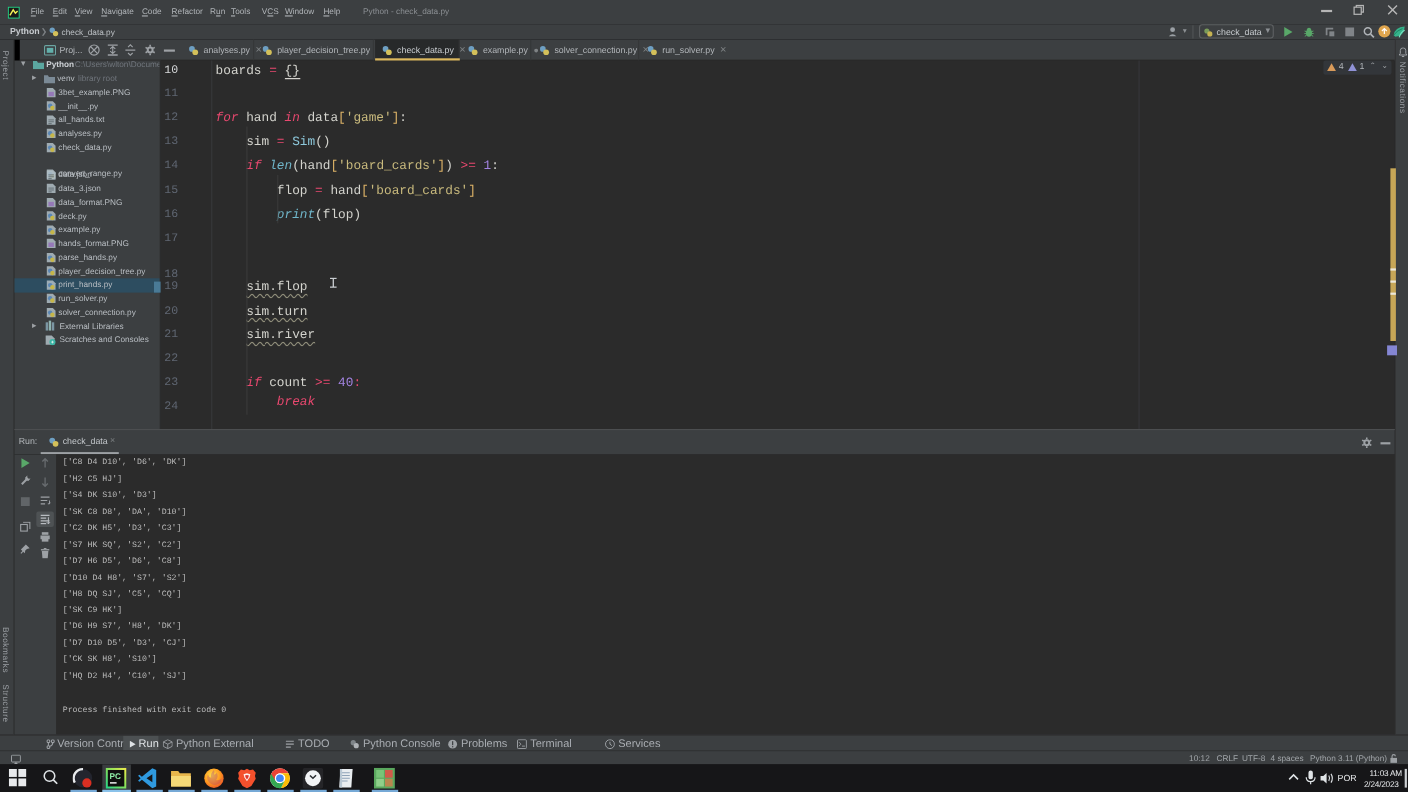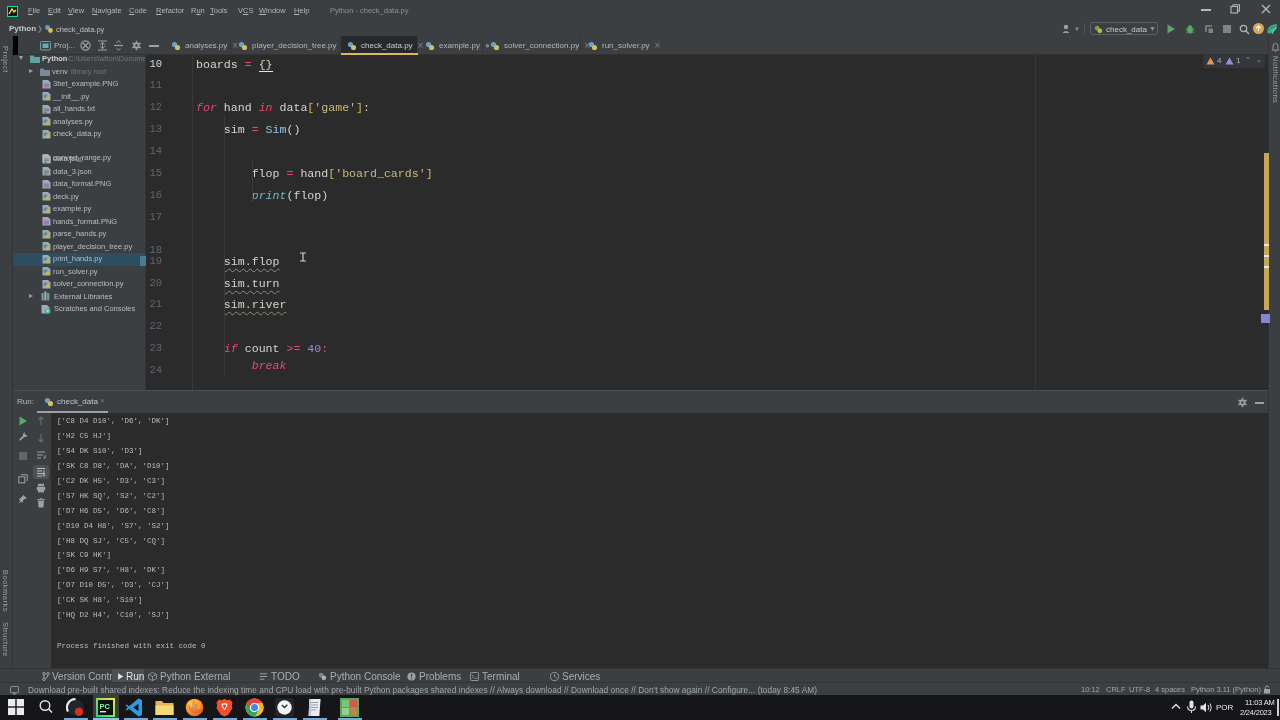--- a/index.html
+++ b/index.html
@@ -380,20 +380,21 @@
 
   <div id="editor" class="abs">
     <div class="lnum" style="top:1.5px;color:#d6d8da">10</div>
     <div class="cline" style="top:1.5px"><span>boards </span><span class="op">= </span><span style="border-bottom:1px solid #e8e6e0">{}</span></div>
     <div class="lnum" style="top:23.4px">11</div>
     <div class="lnum" style="top:45.3px">12</div>
     <div class="cline" style="top:45.3px"><span class="kw">for</span> hand <span class="kw">in</span> data<span class="brk">[</span><span class="str">'game'</span><span class="brk">]</span>:</div>
     <div class="lnum" style="top:67.19999999999999px">13</div>
     <div class="cline" style="top:67.19999999999999px">    sim <span class="op">=</span> <span class="cls">Sim</span>()</div>
     <div class="lnum" style="top:89.1px">14</div>
+    <div class="cline" style="top:89.1px">    <span class="kw">if</span> <span class="bi">len</span>(hand<span class="brk">[</span><span class="str">'board_cards'</span><span class="brk">]</span>) <span class="op">&gt;=</span> <span class="num">1</span>:</div>
     <div class="lnum" style="top:111.0px">15</div>
     <div class="cline" style="top:111.0px">        flop <span class="op">=</span> hand<span class="brk">[</span><span class="str">'board_cards'</span><span class="brk">]</span></div>
     <div class="lnum" style="top:132.89999999999998px">16</div>
     <div class="cline" style="top:132.89999999999998px">        <span class="bi">print</span>(flop)</div>
     <div class="lnum" style="top:154.79999999999998px">17</div>
     <div class="lnum" style="top:188px">18</div>
     <div class="lnum" style="top:198.6px">19</div>
     <div class="cline" style="top:198.6px">    <span class="wavy">sim.flop</span></div>
     <div class="lnum" style="top:220.5px">20</div>
     <div class="cline" style="top:220.5px">    <span class="wavy">sim.turn</span></div>
@@ -564,21 +565,20 @@
         <path d="M5 2.5 L5 5 L7 6.5" stroke="#9da1a5" fill="none"></path>
       </svg>
     <span class="bwin" style="left:562px">Services</span>
   </div>
 
   <div id="statusbar" class="abs">
     <svg class="abs" style="left:10px;top:3px" width="9" height="9" viewBox="0 0 10 10">
         <rect x="0.5" y="0.5" width="9" height="7" rx="1" stroke="#9da1a5" fill="none"></rect>
         <path d="M3 9.5 L5 7.5 L7 9.5" fill="#9da1a5"></path>
       </svg>
-    <span class="abs" style="left:28px;top:2px;font-size:8.3px;letter-spacing:0.05px">Download pre-built shared indexes: Reduce the indexing time and CPU load with pre-built Python packages shared indexes // Always download // Download once // Don't show again // Configure... (today 8:45 AM)</span>
     <span class="abs" style="left:1081px;top:2px">10:12</span>
     <span class="abs" style="left:1106px;top:2px">CRLF</span>
     <span class="abs" style="left:1129px;top:2px">UTF-8</span>
     <span class="abs" style="left:1155px;top:2px">4 spaces</span>
     <span class="abs" style="left:1191px;top:2px">Python 3.11 (Python)</span>
     <svg class="abs" style="left:1263px;top:2px" width="8" height="9" viewBox="0 0 8 9">
         <rect x="1" y="4" width="6" height="4.5" fill="#9da1a5"></rect>
         <path d="M2.5 4 L2.5 2.5 A1.5 1.5 0 0 1 5.5 2.5" stroke="#9da1a5" fill="none"></path>
       </svg>
   </div>

